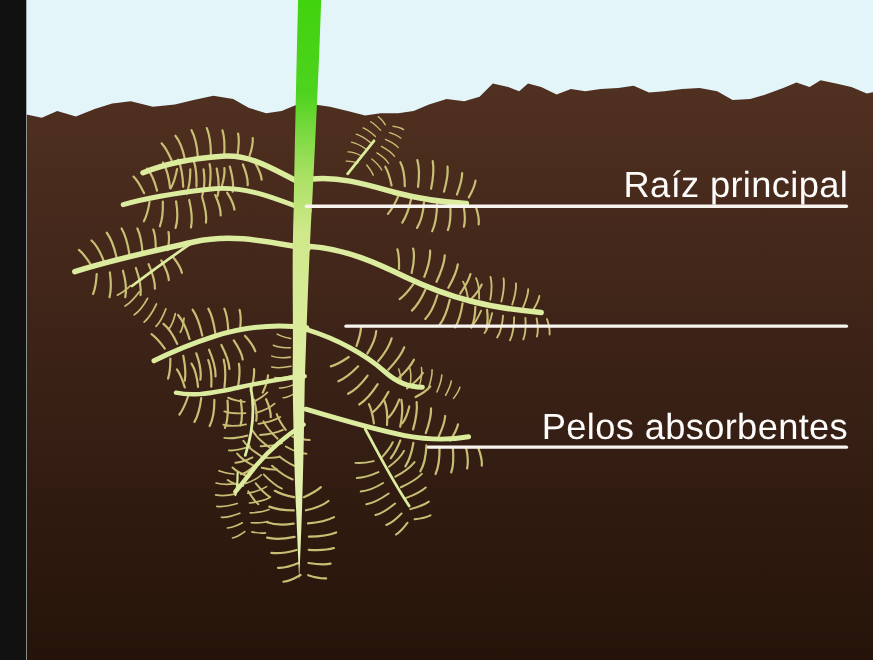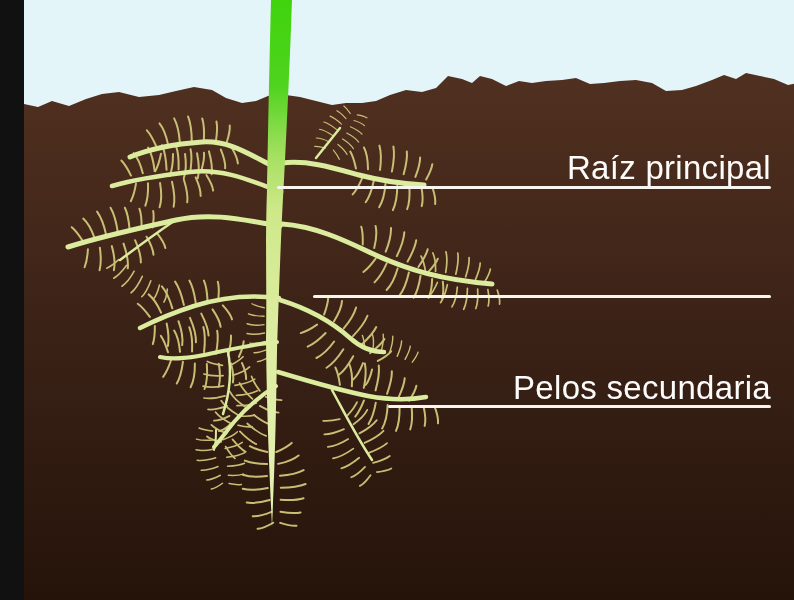--- a/index.html
+++ b/index.html
@@ -116,14 +116,14 @@
     </g>
 
     <path fill="url(#stemGrad)" d="M247,0 C245,80 244,140 243,190 C241,250 243,280 242,340 C243,420 245,460 248,527 C251,462 252,420 253,350 C255,290 257,230 260,180 C263,120 266,60 268,0 Z"></path>
 
     <rect x="253" y="186" width="494" height="3" rx="1.5" fill="#f8f5f0"></rect>
     <rect x="289" y="295" width="458" height="3" rx="1.5" fill="#f8f5f0"></rect>
     <rect x="364" y="405" width="383" height="3" rx="1.5" fill="#f8f5f0"></rect>
   </svg>
 
   <div class="label label-principal">Raíz principal</div>
-  <div class="label label-absorbentes">Pelos secundaria</div>
+  <div class="label label-absorbentes">Pelos absorbentes</div>
 </div>
 
 </body></html>

